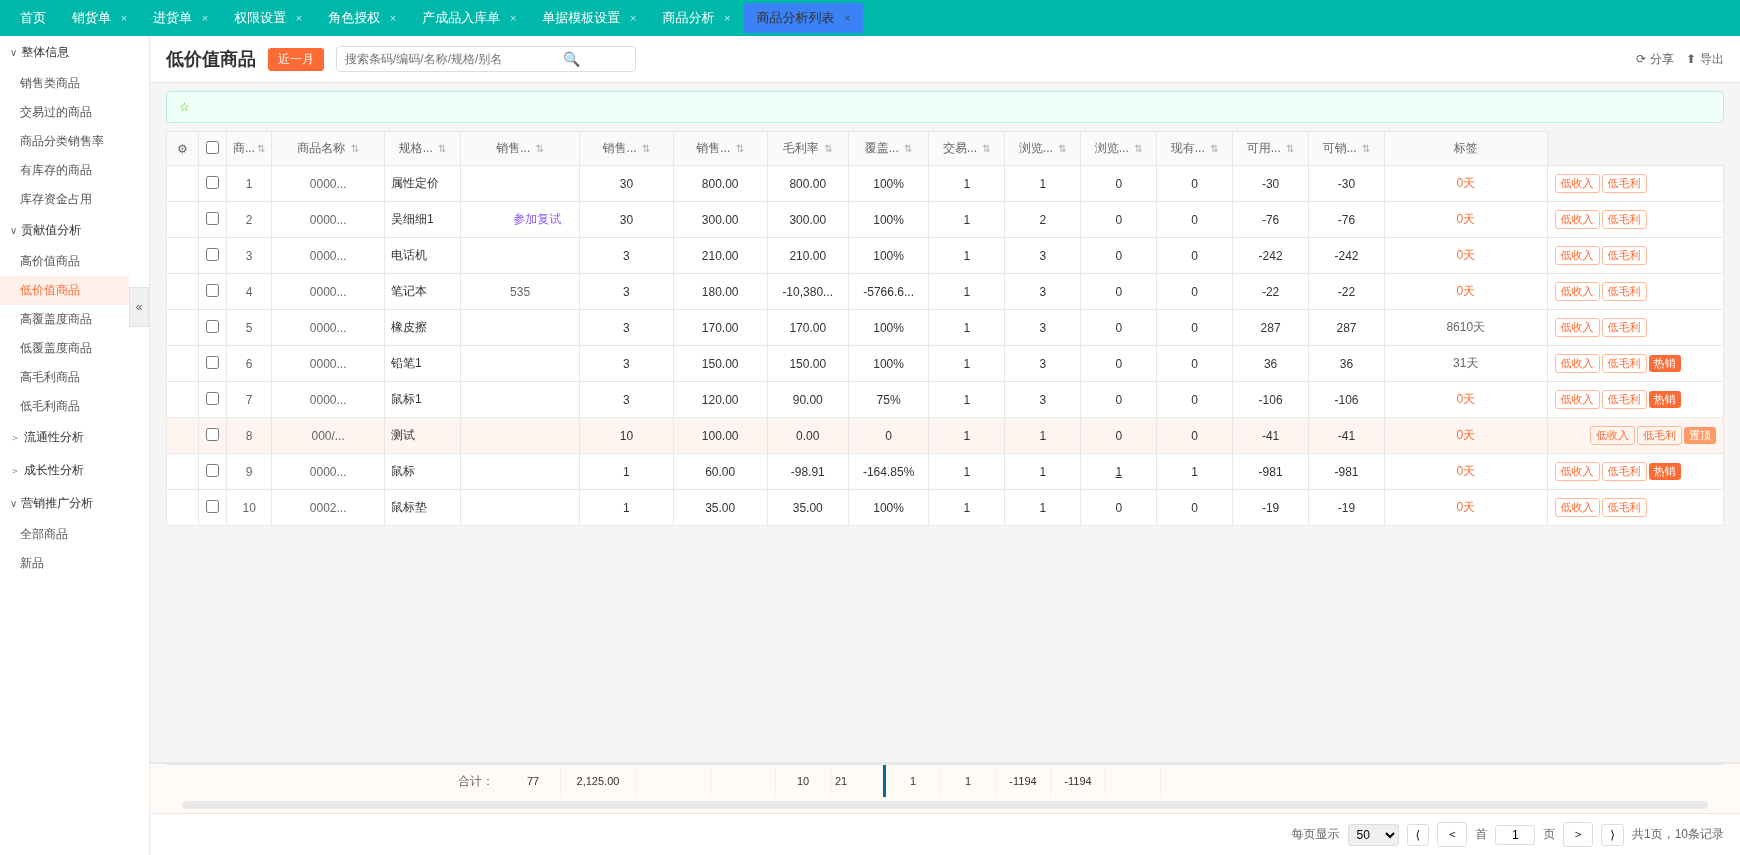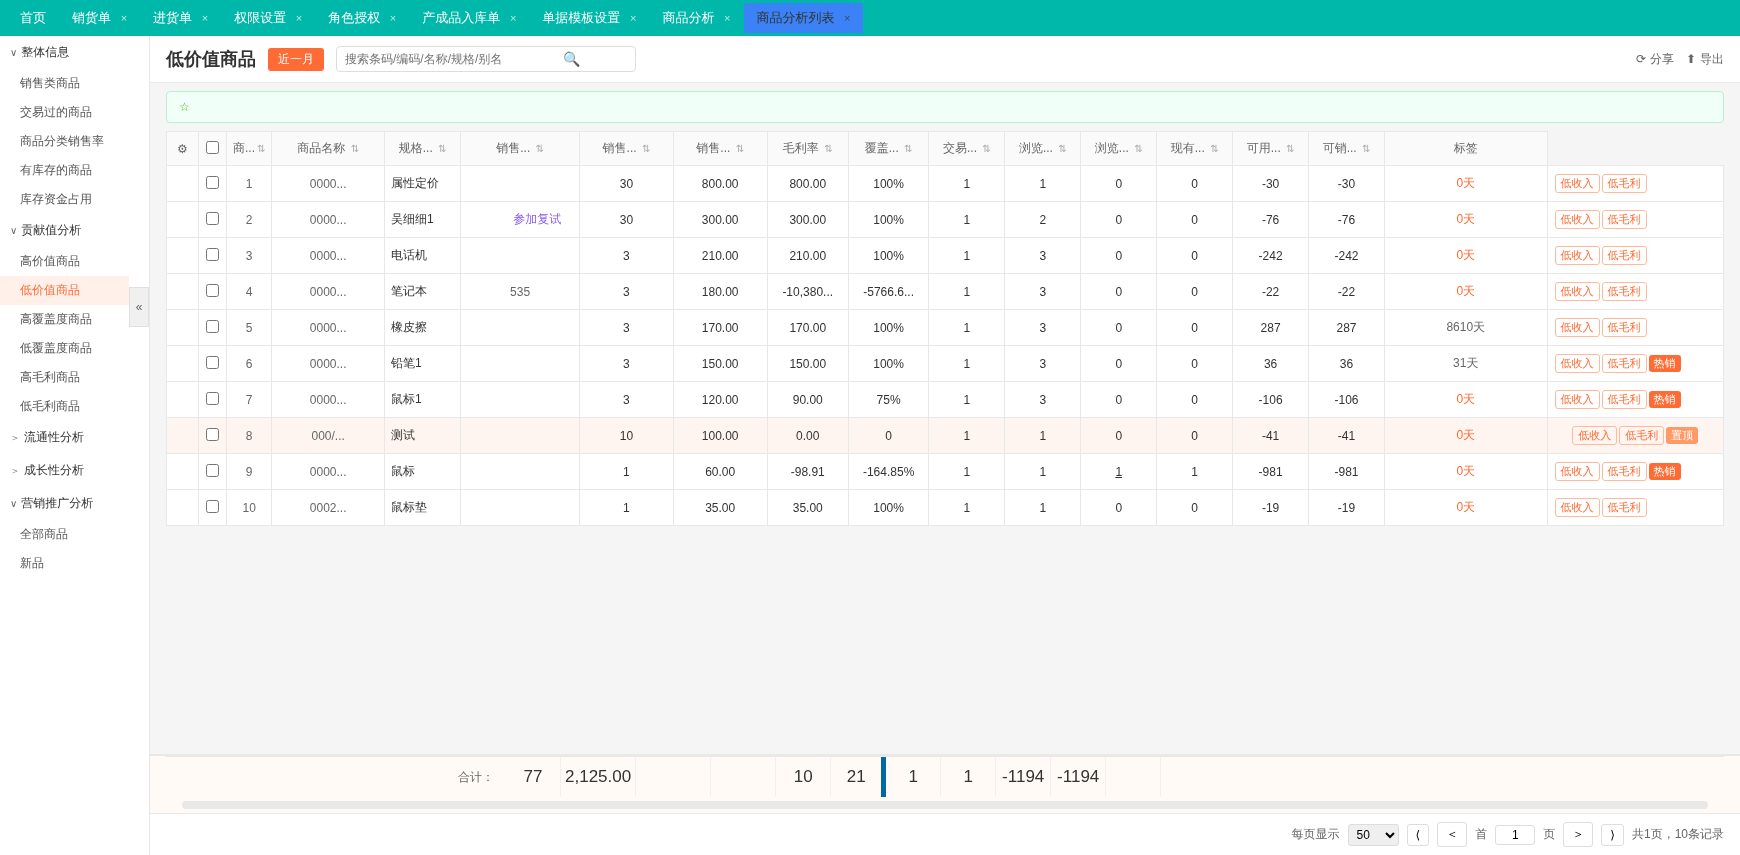--- a/index.html
+++ b/index.html
@@ -334,21 +334,21 @@
     <td>100.00</td>
     <td>0.00</td>
     <td>0</td>
     <td>1</td>
     <td>1</td>
     <td><span class="underline-none">0</span></td>
     <td>0</td>
     <td>-41</td>
     <td>-41</td>
     <td class="tag-days-0">0天</td>
-    <td style="text-align:center;"><span class="tag-badge tag-low-income">低收入</span><span class="tag-badge tag-low-profit">低毛利</span><span class="tag-badge tag-recommend">置顶</span></td>
+    <td style="text-align:right;"><span class="tag-badge tag-low-income">低收入</span><span class="tag-badge tag-low-profit">低毛利</span><span class="tag-badge tag-recommend">置顶</span></td>
   </tr>
             <tr>
     <td></td>
     <td><input type="checkbox" style=""></td>
     <td style="color:#666;">9</td>
     <td style="color:#666;">0000...</td>
     <td style="text-align:left; color:#333;">鼠标</td>
     <td style="color:#666;"></td>
     <td>1</td>
     <td>60.00</td>
@@ -383,27 +383,27 @@
     <td class="tag-days-0">0天</td>
     <td style="text-align:left;"><span class="tag-badge tag-low-income">低收入</span><span class="tag-badge tag-low-profit">低毛利</span></td>
   </tr>
           </tbody>
       </table>
     </div>
 
     <div class="table-footer">
       <div style="display:flex; align-items:center; border-top:1px solid #e8e8e8; padding: 0;">
         <div style="min-width:340px; text-align:right; padding-right:12px; font-size:12px; color:#666;">合计：</div>
-        <div style="display:flex; flex:1; font-size:17px; color:#333;">
+        <div style="display:flex; flex:1; font-size:11px; color:#333;">
           <div style="min-width:55px; text-align:center; padding:10px 4px; border-right:1px solid #f0f0f0;">77</div>
           <div style="min-width:75px; text-align:center; padding:10px 4px; border-right:1px solid #f0f0f0;">2,125.00</div>
           <div style="min-width:75px; text-align:center; padding:10px 4px; border-right:1px solid #f0f0f0;"></div>
           <div style="min-width:65px; text-align:center; padding:10px 4px; border-right:1px solid #f0f0f0;"></div>
           <div style="min-width:55px; text-align:center; padding:10px 4px; border-right:1px solid #f0f0f0;">10</div>
-          <div style="min-width:55px; text-align:center; padding:10px 4px; border-right:5px solid #0369a1;">21</div>
+          <div style="min-width:55px; text-align:left; padding:10px 4px; border-right:3px solid #0369a1;">21</div>
           <div style="min-width:55px; text-align:center; padding:10px 4px; border-right:1px solid #f0f0f0;">1</div>
           <div style="min-width:55px; text-align:center; padding:10px 4px; border-right:1px solid #f0f0f0;">1</div>
           <div style="min-width:55px; text-align:center; padding:10px 4px; border-right:1px solid #f0f0f0;">-1194</div>
           <div style="min-width:55px; text-align:center; padding:10px 4px; border-right:1px solid #f0f0f0;">-1194</div>
           <div style="min-width:55px; text-align:center; padding:10px 4px; border-right:1px solid #f0f0f0;"></div>
           <div style="min-width:130px; padding:10px 4px;"></div>
         </div>
       </div>
       <div class="summary-scrollbar"></div>
     </div>

